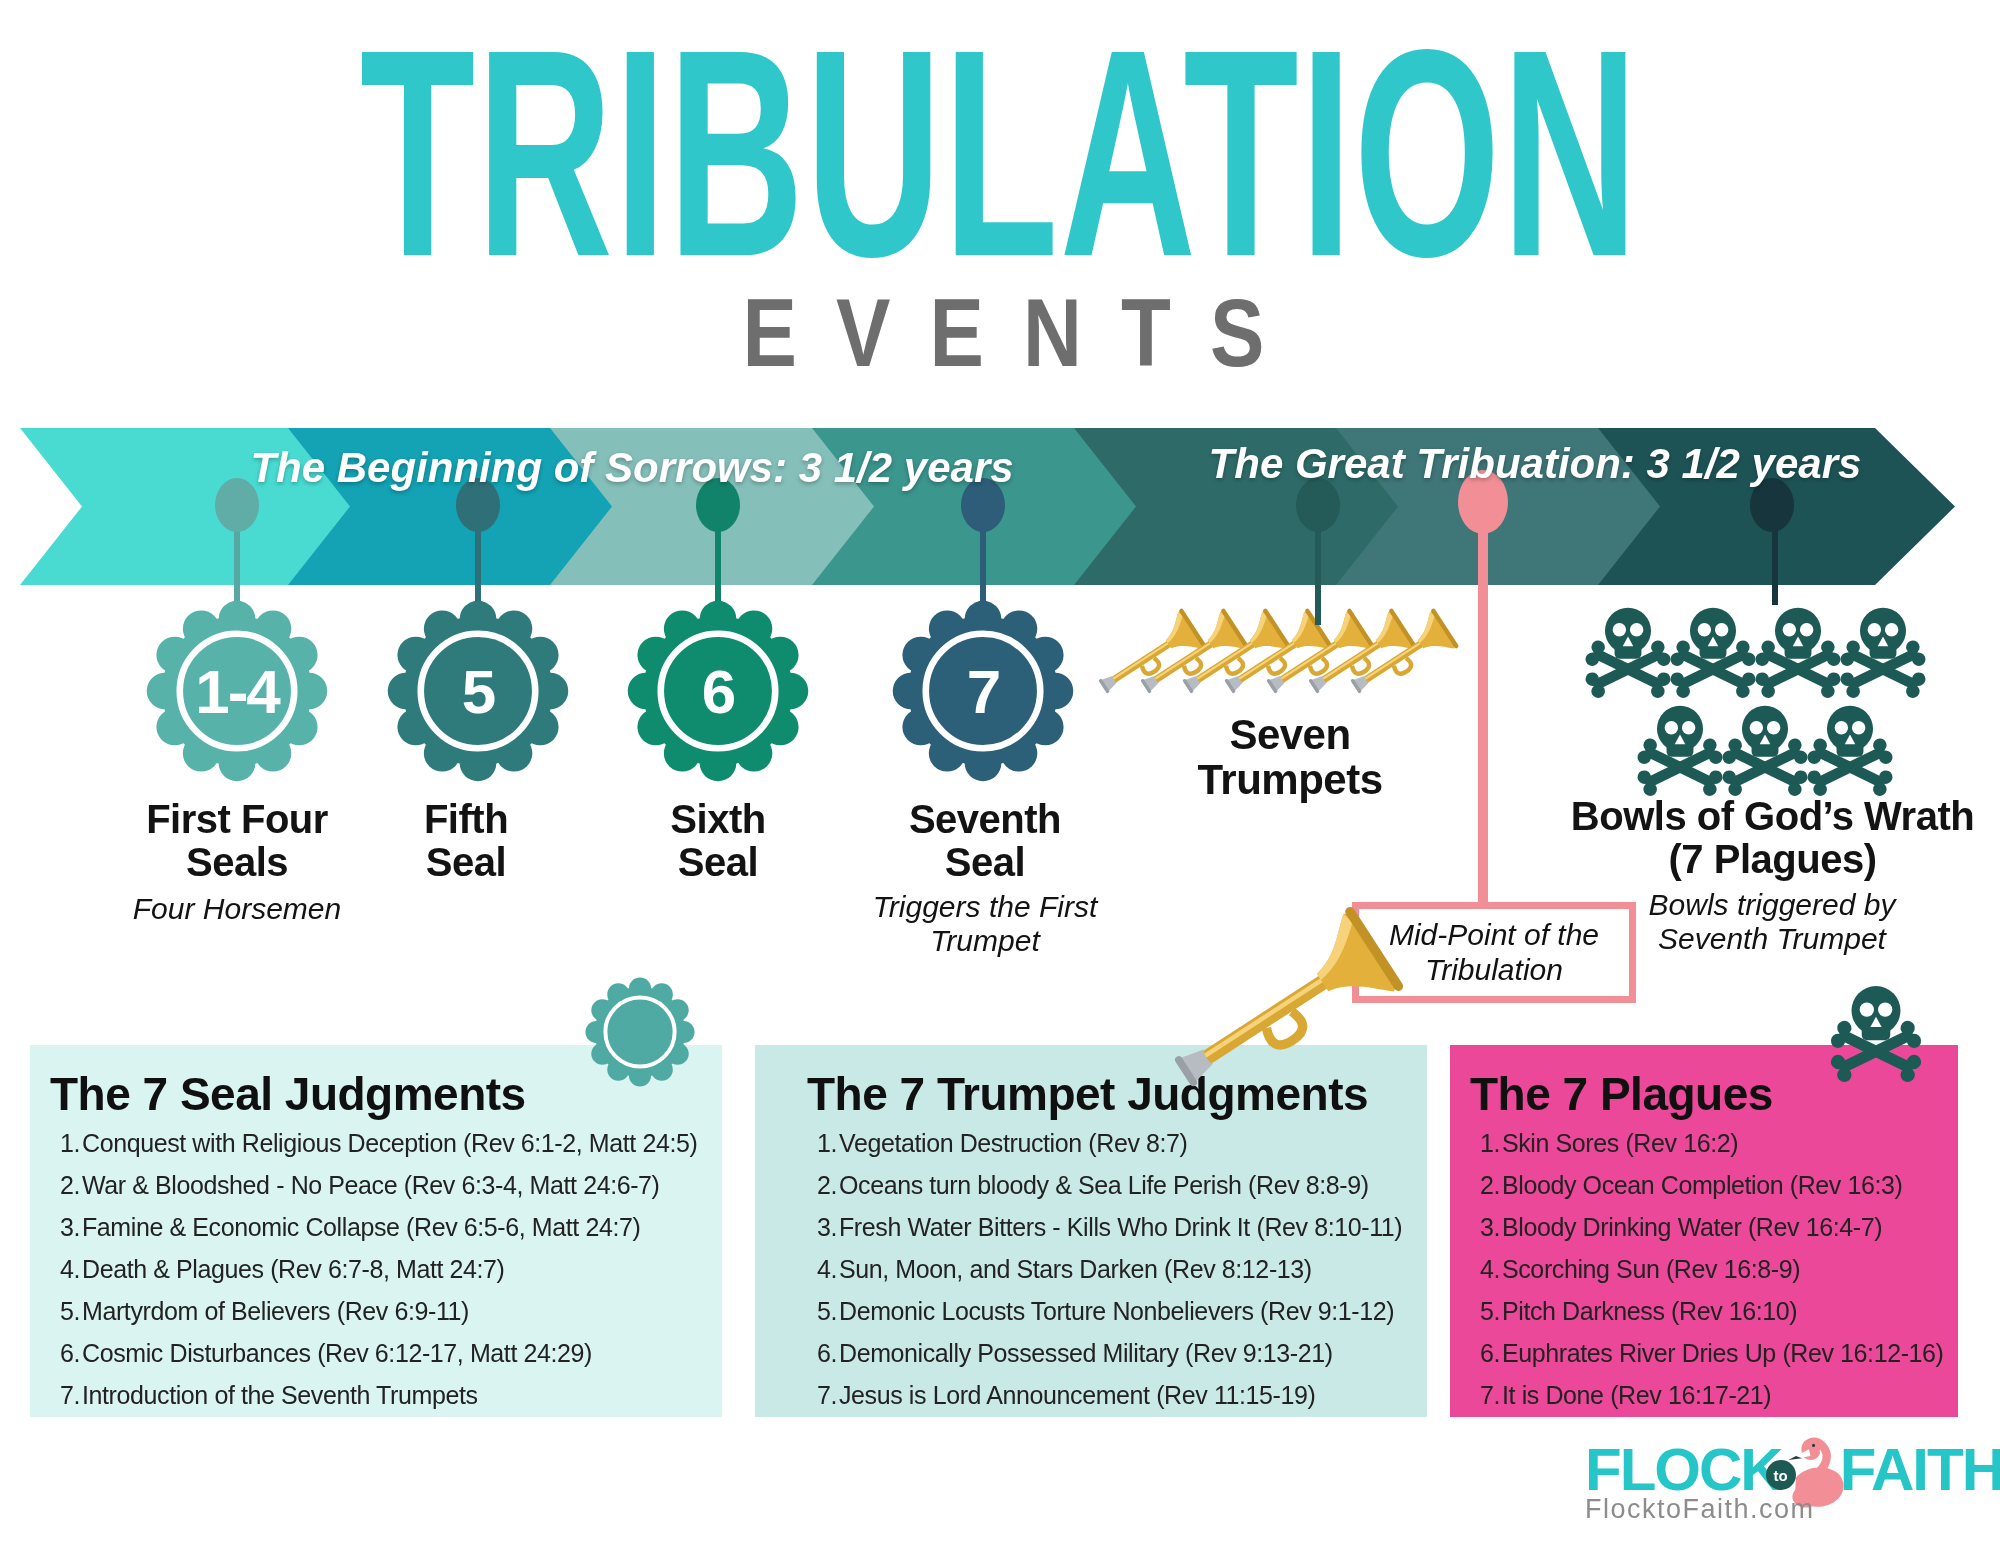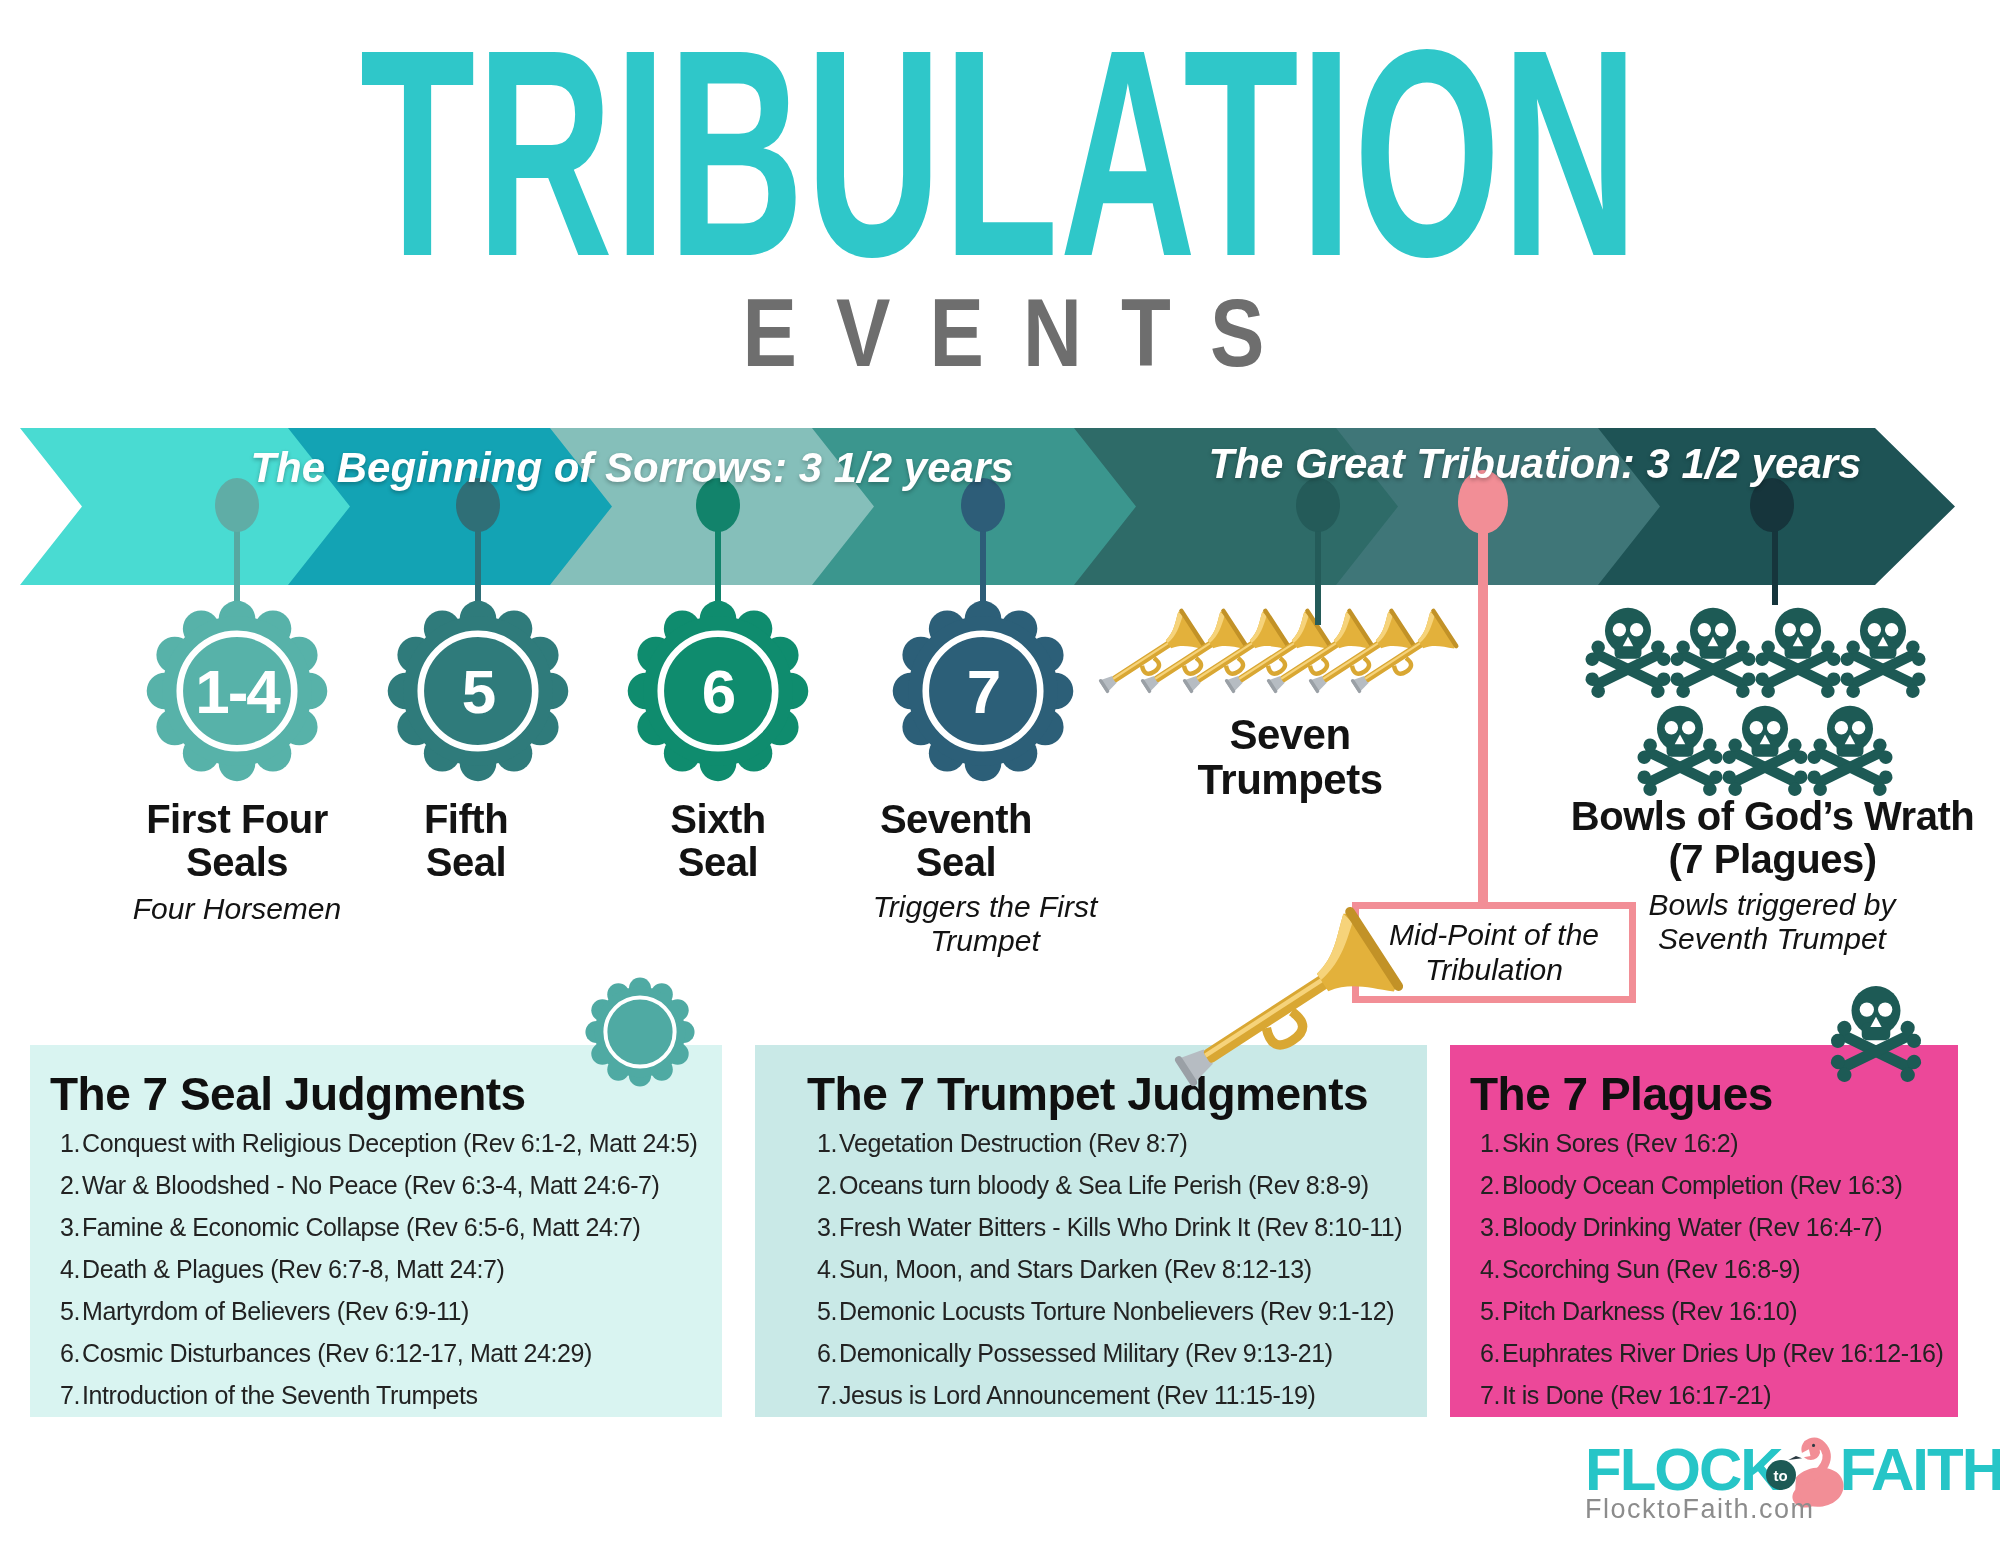--- a/index.html
+++ b/index.html
@@ -210,21 +210,21 @@
       </svg>
     <span class="bnum">7</span>
   </div>
 
   <div class="mtitle" style="left:117px;top:798px;width:240px;">First Four Seals</div>
   <div class="msub" style="left:92px;top:892px;width:290px;">Four Horsemen</div>
 
   <div class="mtitle" style="left:386px;top:798px;width:160px;">Fifth Seal</div>
   <div class="mtitle" style="left:638px;top:798px;width:160px;">Sixth Seal</div>
 
-  <div class="mtitle" style="left:836px;top:798px;width:240px;">Seventh Seal</div>
+  <div class="mtitle" style="left:865px;top:798px;width:240px;">Seventh Seal</div>
   <div class="msub" style="left:862px;top:890px;width:246px;">Triggers the First Trumpet</div>
 
   <span class="tr-small" style="left:1092px;top:628px;">
       <svg>
         <use href="#trumpet"></use>
       </svg>
     </span>
   <span class="tr-small" style="left:1134px;top:628px;">
       <svg>
         <use href="#trumpet"></use>

